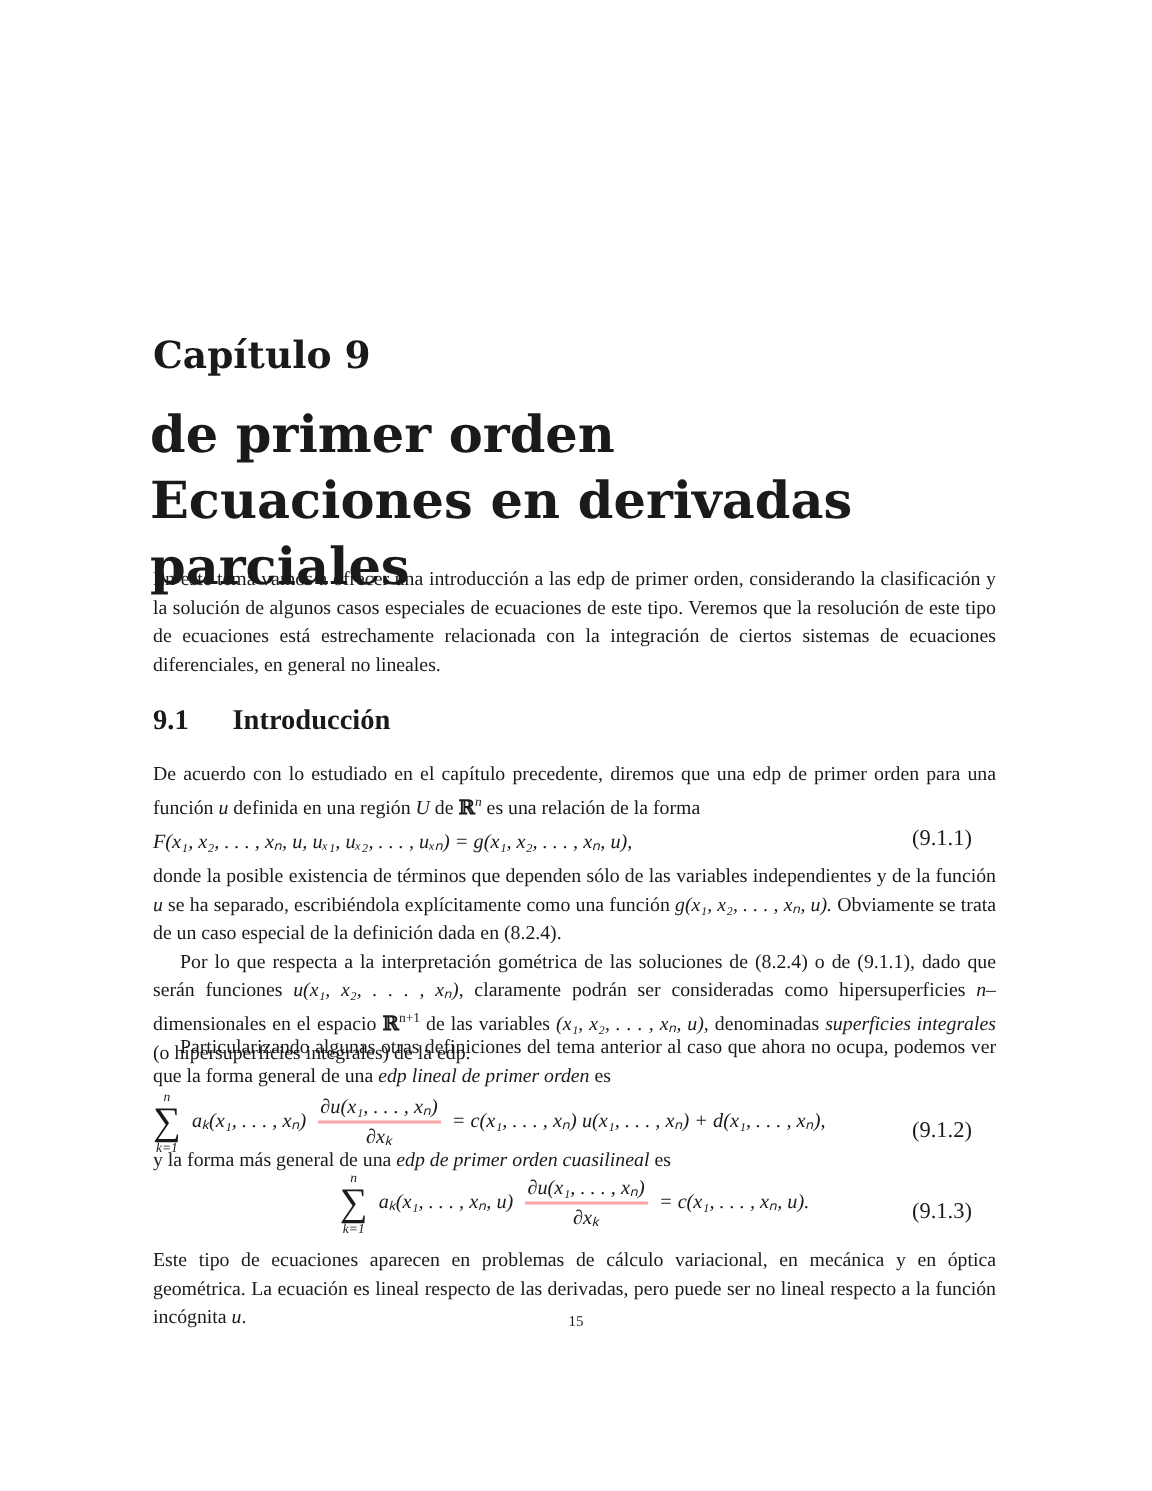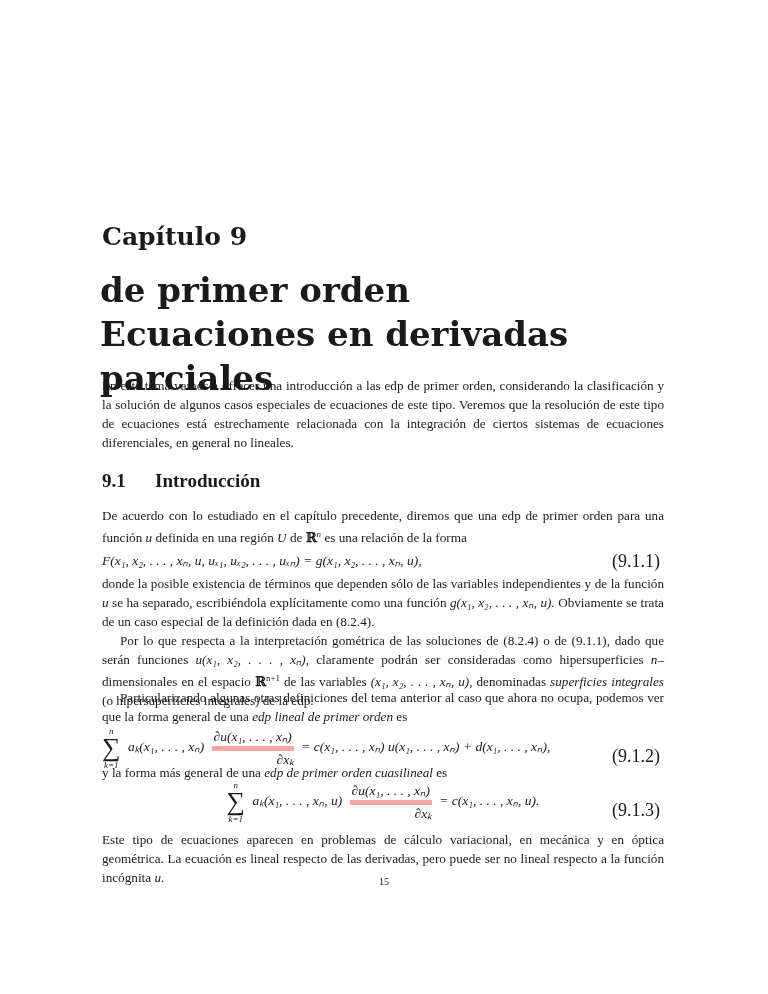--- a/index.html
+++ b/index.html
@@ -7,29 +7,29 @@
          font-family:"DejaVu Serif", "Liberation Serif", serif; color:#1a1a1a; }
   .page { position:absolute; left:0; top:0; width:768px; height:994px; }
   .abs { position:absolute; }
   .chap-label { left:102px; top:222px; font-size:25px; font-weight:bold; font-family:"DejaVu Serif", serif; }
   .chap-title { left:100px; top:268px; font-size:34px; font-weight:bold; line-height:44px; font-family:"DejaVu Serif", serif; width:600px; }
   .para { left:102px; width:562px; font-size:13.2px; line-height:19px; text-align:justify; font-family:"Liberation Serif", serif; }
   .indent { text-indent:18px; }
   .section { left:102px; top:470px; font-size:19px; font-weight:bold; font-family:Liberation Serif, serif; }
   .section .num { display:inline-block; width:53px; }
   .eq { left:102px; width:562px; font-family:"Liberation Serif", serif; font-size:13.5px; }
-  .eqnum { position:absolute; right:4px; font-family:"Liberation Serif", serif; font-size:18px; }
+  .eqnum { position:absolute; right:16px; font-family:"Liberation Serif", serif; font-size:15px; }
   i.m { font-style:italic; }
   .bbr { font-family:"DejaVu Serif", serif; font-weight:bold; }
   .sum { display:inline-block; vertical-align:middle; text-align:center; margin-right:4px; }
   .sum .top, .sum .bot { display:block; font-size:9px; font-style:italic; line-height:10px; }
   .sum .sig { display:block; font-size:26px; line-height:24px; }
   .frac { display:inline-block; vertical-align:middle; text-align:center; margin:0 4px; }
-  .frac .n { display:block; border-bottom:5px solid #fca5a5; padding:0 2px 1px; line-height:16px; }
-  .frac .d { display:block; line-height:16px; padding-top:1px;text-align:right; }
+  .frac .n { display:block; border-bottom:2px solid #fca5a5; padding:0 2px 1px; line-height:16px; }
+  .frac .d { display:block; line-height:16px; padding-top:1px; }
   sub, sup { font-size:9px; }
   .pagenum { left:0; width:768px; top:876px; text-align:center; font-size:10px; font-family:"Liberation Serif", serif; }
 </style>
 </head>
 <body>
 
 <div class="page">
 
   <div class="abs chap-label">Capítulo 9</div>
 

